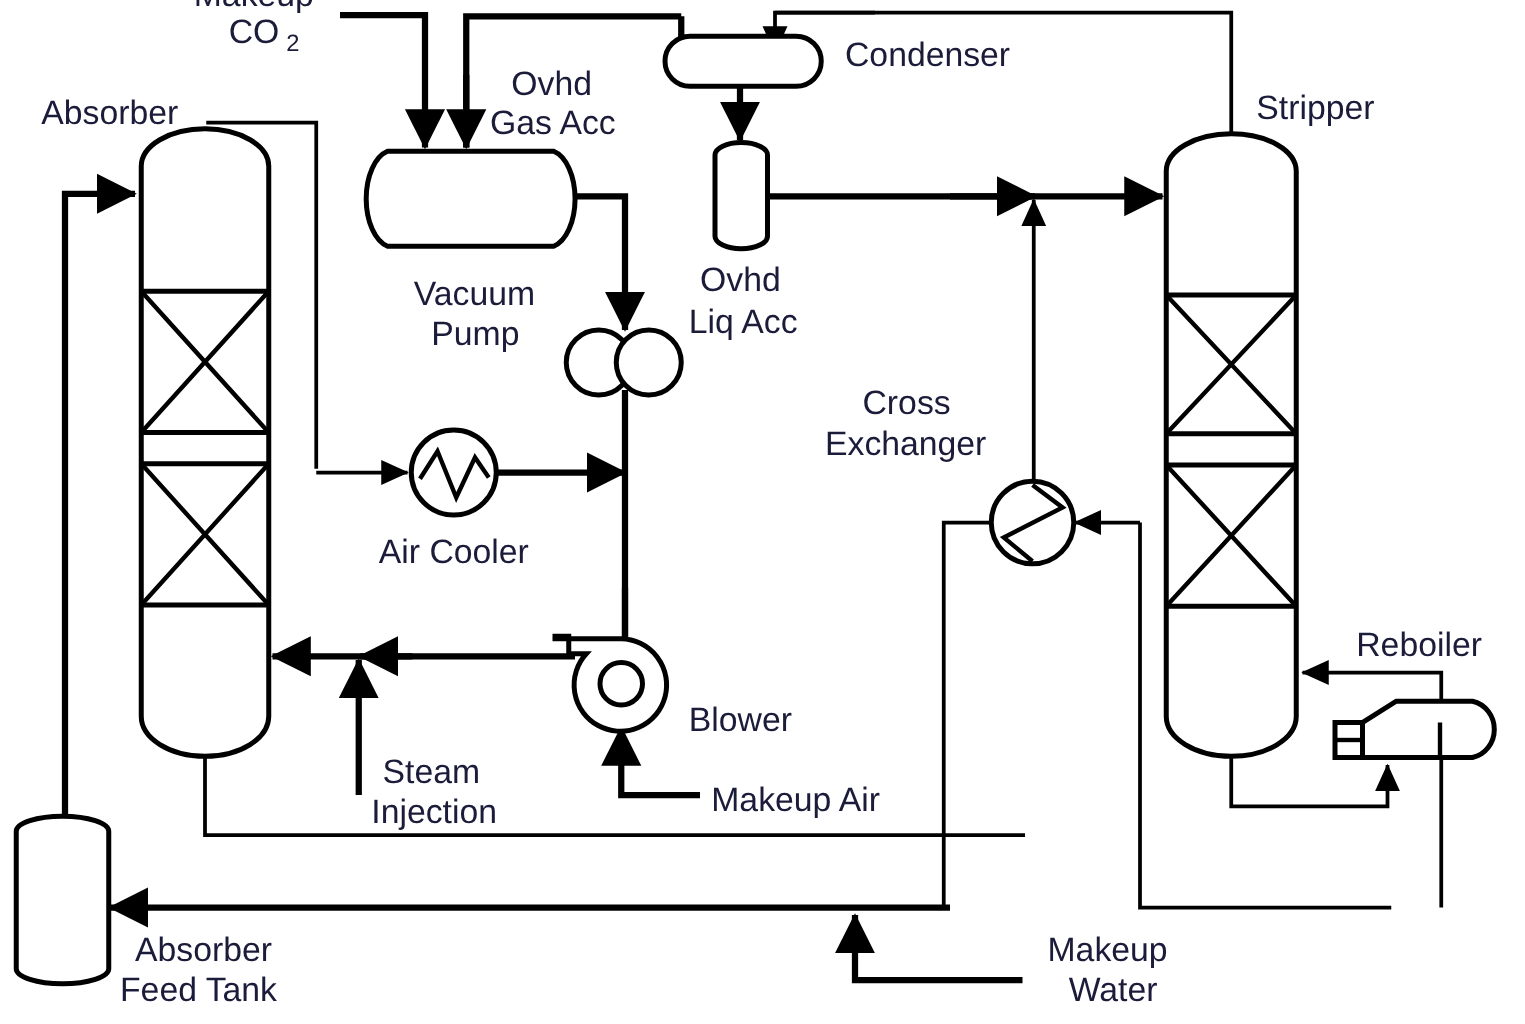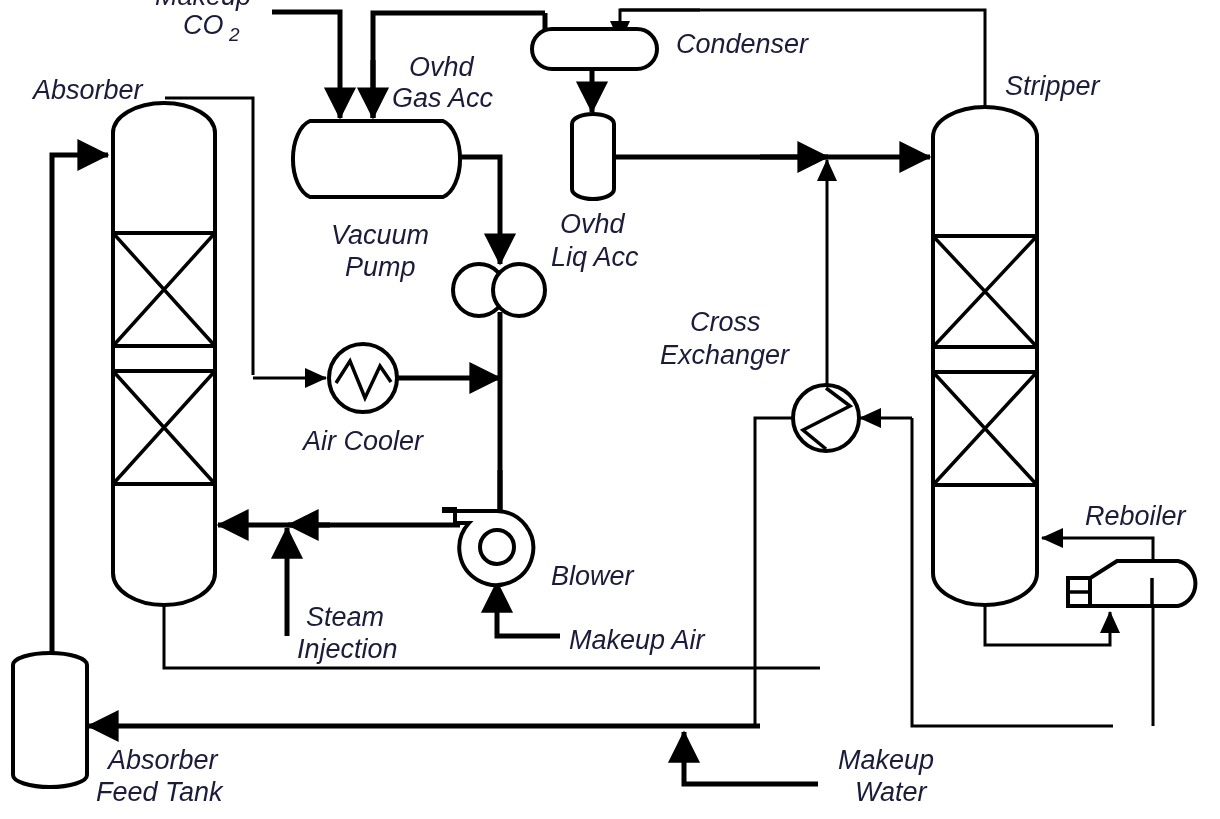--- a/index.html
+++ b/index.html
@@ -10,21 +10,20 @@
   }
   body {
     font-family: "Liberation Sans", sans-serif;
   }
   #diagram-root {
     position: relative;
     width: 1220px;
     height: 819px;
     background: #ffffff;
     overflow: hidden;
-    font-style: italic;
   }
   svg#pfd {
     display: block;
     width: 1220px;
     height: 819px;
   }
   .eq-shape {
     fill: #ffffff;
     stroke: #000000;
     stroke-width: 4;

